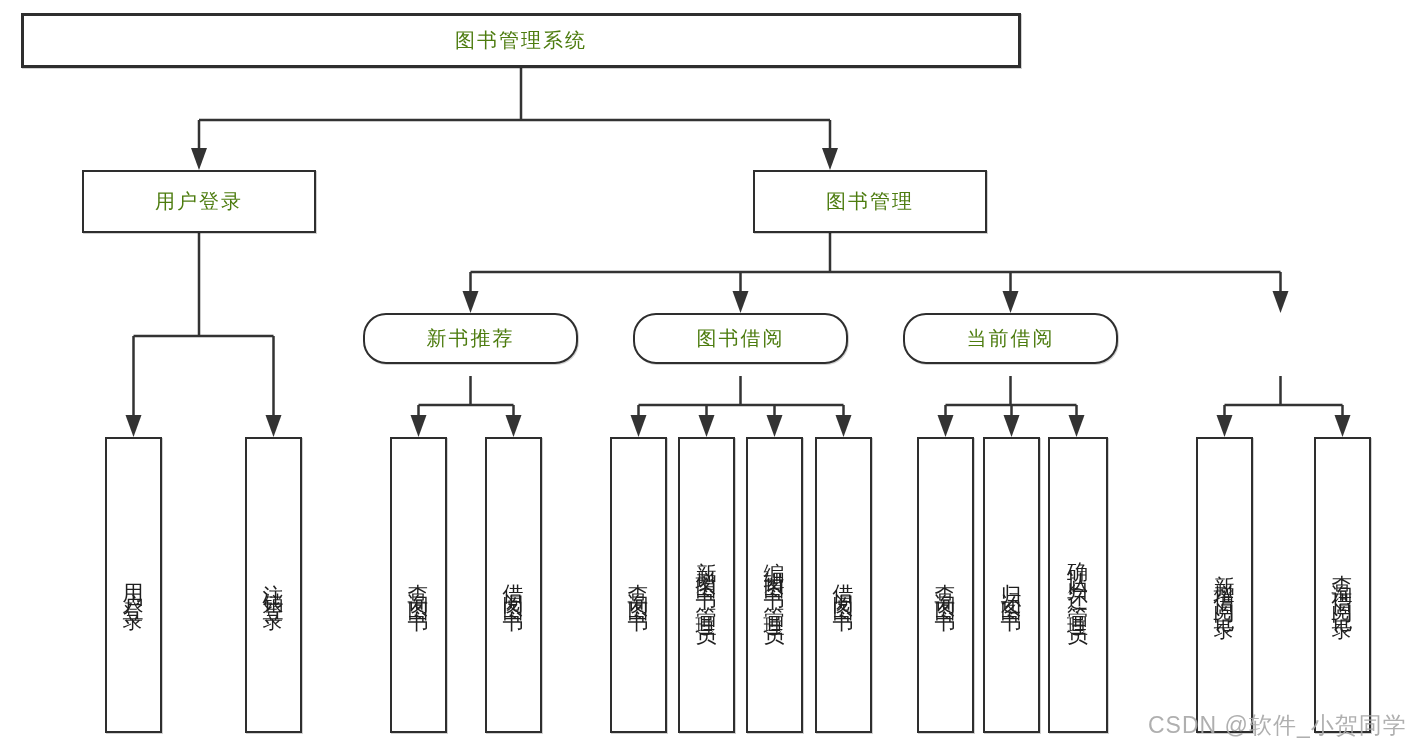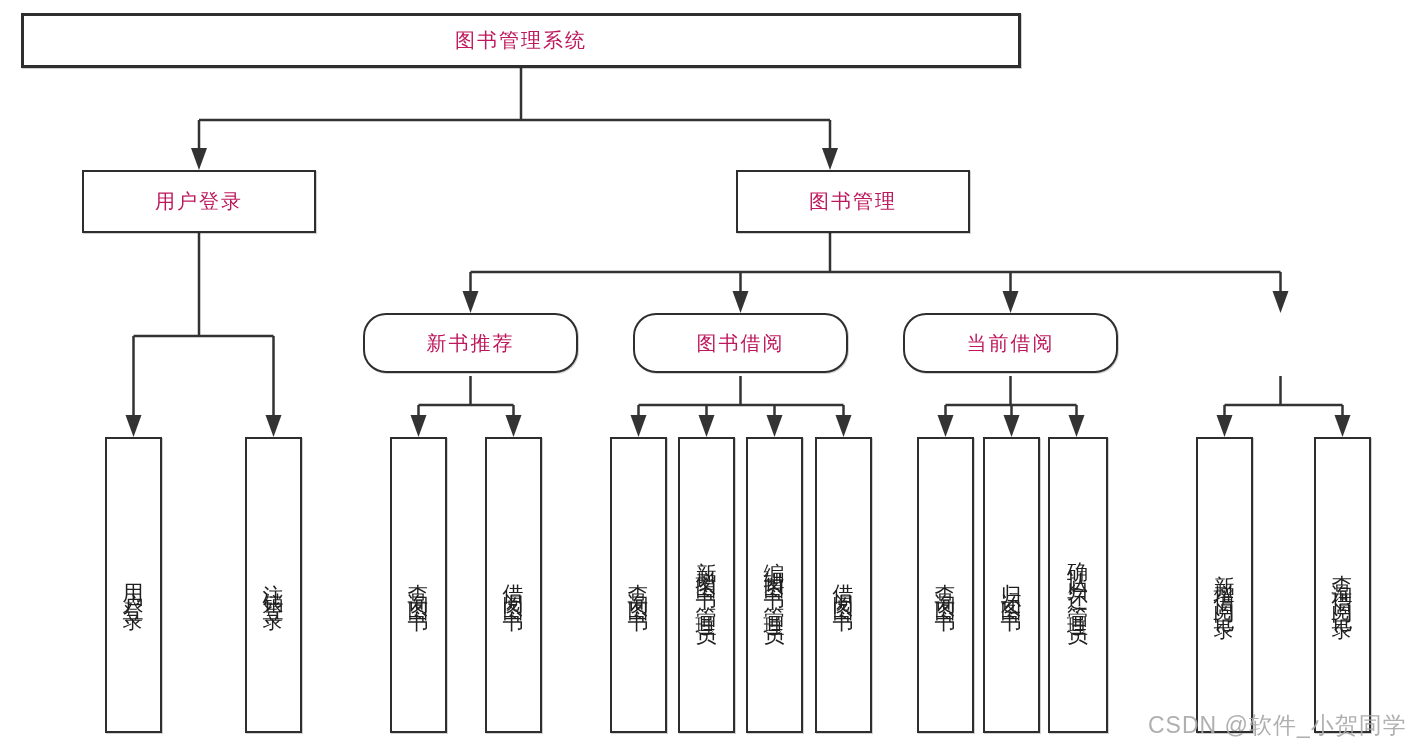--- a/index.html
+++ b/index.html
@@ -5,26 +5,26 @@
   html,body{margin:0;padding:0;background:#ffffff;}
   .stage{
     position:relative;width:1405px;height:747px;background:#ffffff;
     font-family:"Liberation Sans",sans-serif;overflow:hidden;
   }
   .stage *{box-sizing:border-box;}
   .connectors{position:absolute;left:0;top:0;width:1405px;height:747px;z-index:1;}
   .hbox{
     position:absolute;z-index:2;background:#ffffff;border:2px solid #2e2e2e;
     display:flex;align-items:center;justify-content:center;
-    font-size:20px;color:#be185d;letter-spacing:2px;
+    font-size:20px;color:#4d7c0f;letter-spacing:2px;
     box-shadow:1px 1px 0 rgba(0,0,0,0.18);
   }
   .root{left:21px;top:13px;width:1000px;height:55px;border-width:3px;}
   .lvl2{top:170px;width:234px;height:63px;}
-  .lvl3{top:313px;width:215px;height:60px;border-radius:23px;}
+  .lvl3{top:313px;width:215px;height:51px;border-radius:23px;}
   .vbox{
     position:absolute;z-index:2;top:437px;width:57px;height:296px;
     background:#ffffff;border:2px solid #2e2e2e;
     display:flex;align-items:center;justify-content:center;
     box-shadow:1px 1px 0 rgba(0,0,0,0.18);
   }
   .vtext{
     writing-mode:vertical-rl;text-orientation:mixed;
     font-size:21px;line-height:1;letter-spacing:9px;color:#1f1f1f;
   }
@@ -78,21 +78,21 @@
     </g>
   </svg>
 
   <div class="hbox root">
     <span>图书管理系统</span>
   </div>
 
   <div class="hbox lvl2" style="left:82px;">
     <span>用户登录</span>
   </div>
-  <div class="hbox lvl2" style="left:736px;">
+  <div class="hbox lvl2" style="left:753px;">
     <span>图书管理</span>
   </div>
 
   <div class="hbox lvl3" style="left:363px;">
     <span>新书推荐</span>
   </div>
   <div class="hbox lvl3" style="left:633px;">
     <span>图书借阅</span>
   </div>
   <div class="hbox lvl3" style="left:903px;">

